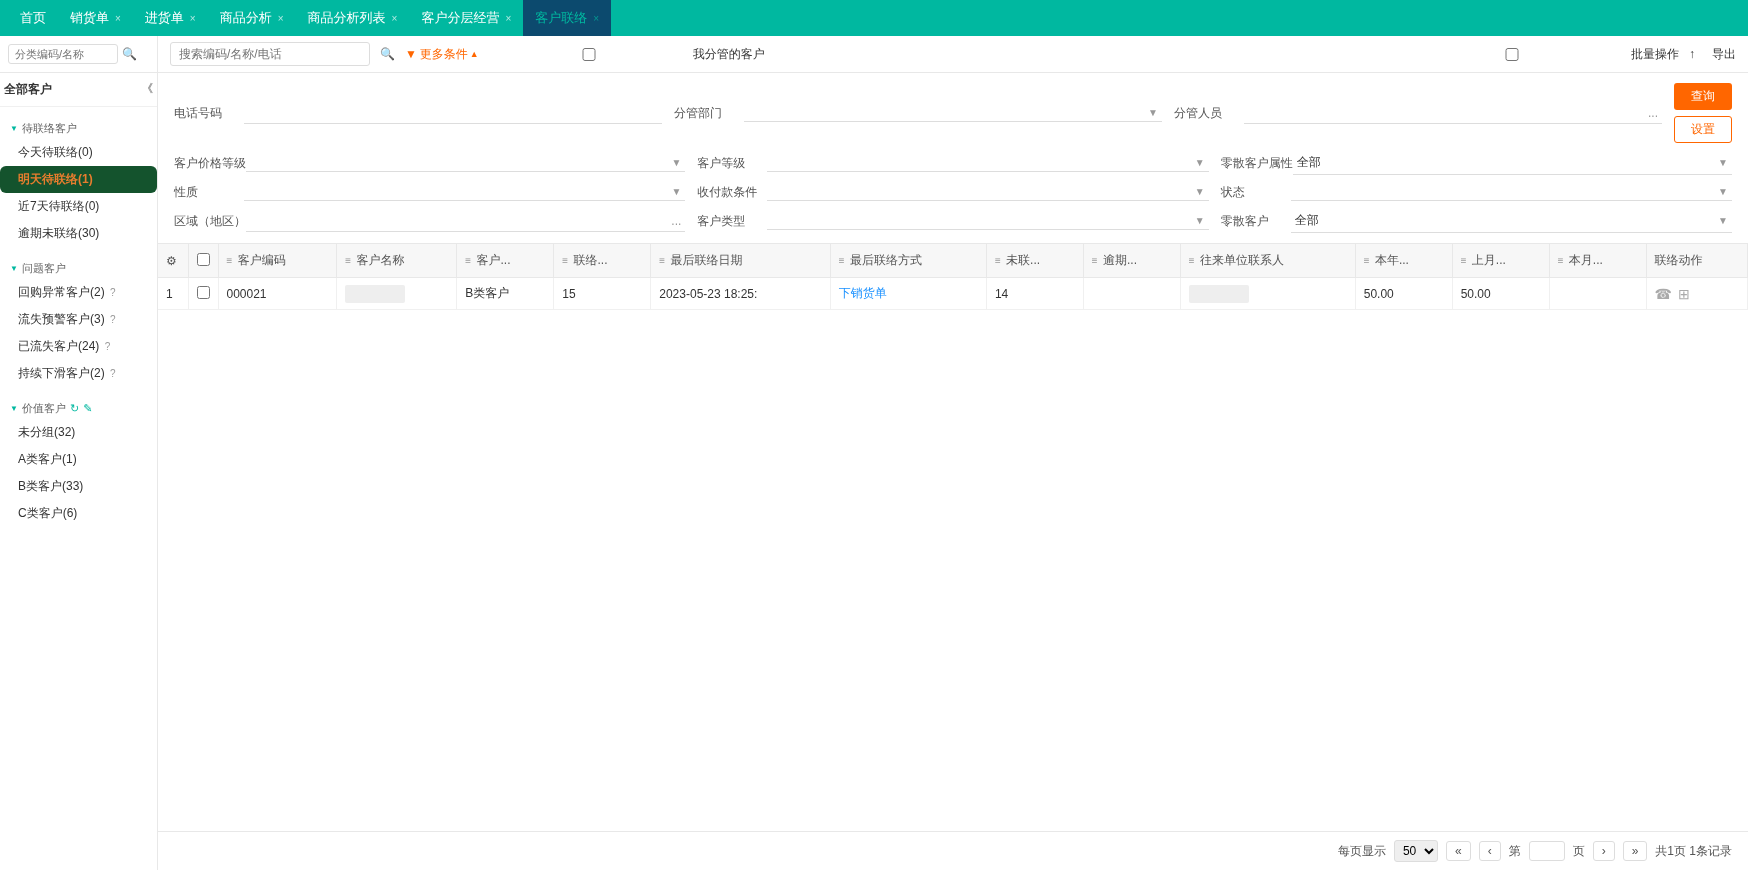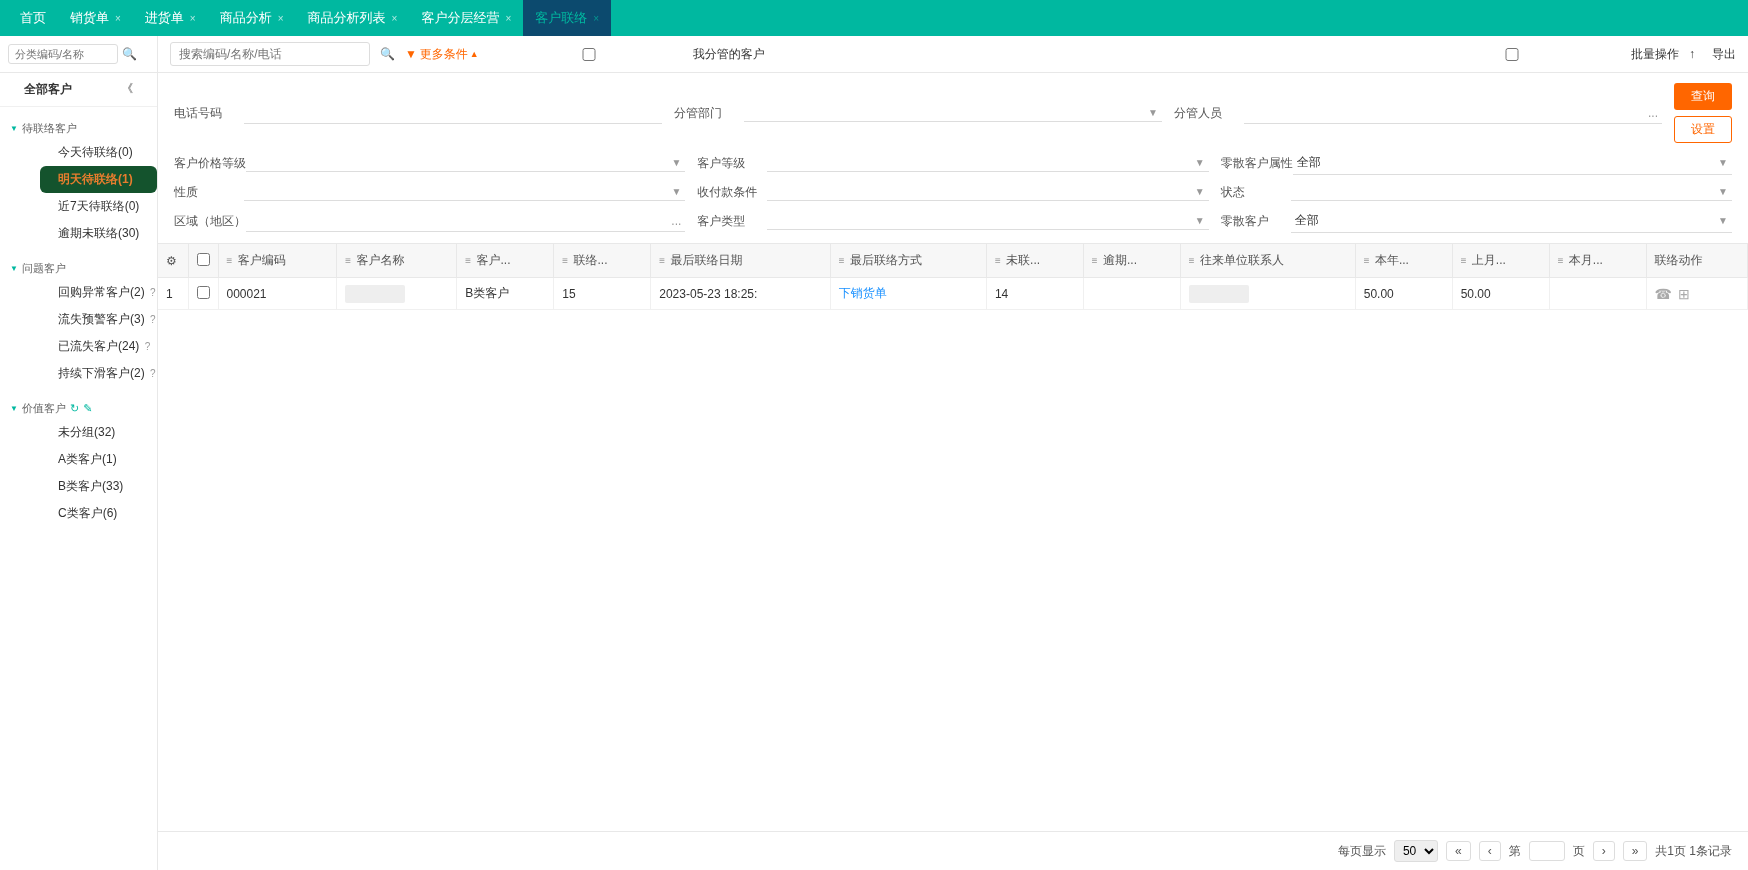--- a/index.html
+++ b/index.html
@@ -57,21 +57,21 @@
       padding: 3px 6px;
       font-size: 11px;
       width: 110px;
       outline: none;
     }
     .sidebar-search .search-icon { margin-left: 4px; color: #999; cursor: pointer; }
     .sidebar-all-customers {
       display: flex;
       align-items: flex-start;
       justify-content: space-between;
-      padding: 8px 24px;
+      padding: 8px 4px;
       font-weight: bold;
       font-size: 12px;
       cursor: pointer;
       border-bottom: 1px solid #f0f0f0;
     }
     .sidebar-all-customers .collapse-icon { color: #999; font-size: 11px; }
     .sidebar-section-header {
       display: flex;
       align-items: center;
       padding: 6px 10px 3px 10px;
@@ -84,21 +84,20 @@
       font-size: 8px;
       margin-right: 4px;
       color: #00b8a0;
     }
     .sidebar-item {
       padding: 5px 10px 5px 18px;
       cursor: pointer;
       font-size: 12px;
       color: #333;
       white-space: nowrap;
-      margin-left: 40px;
     }
     .sidebar-item.active { background: #14532d; color: #e87d2e; font-weight: bold; border-radius: 6px; }
     .sidebar-item .question-icon { color: #999; font-size: 10px; margin-left: 2px; }
 
     
     .content-area {
       flex: 1;
       display: flex;
       flex-direction: column;
       overflow: hidden;

